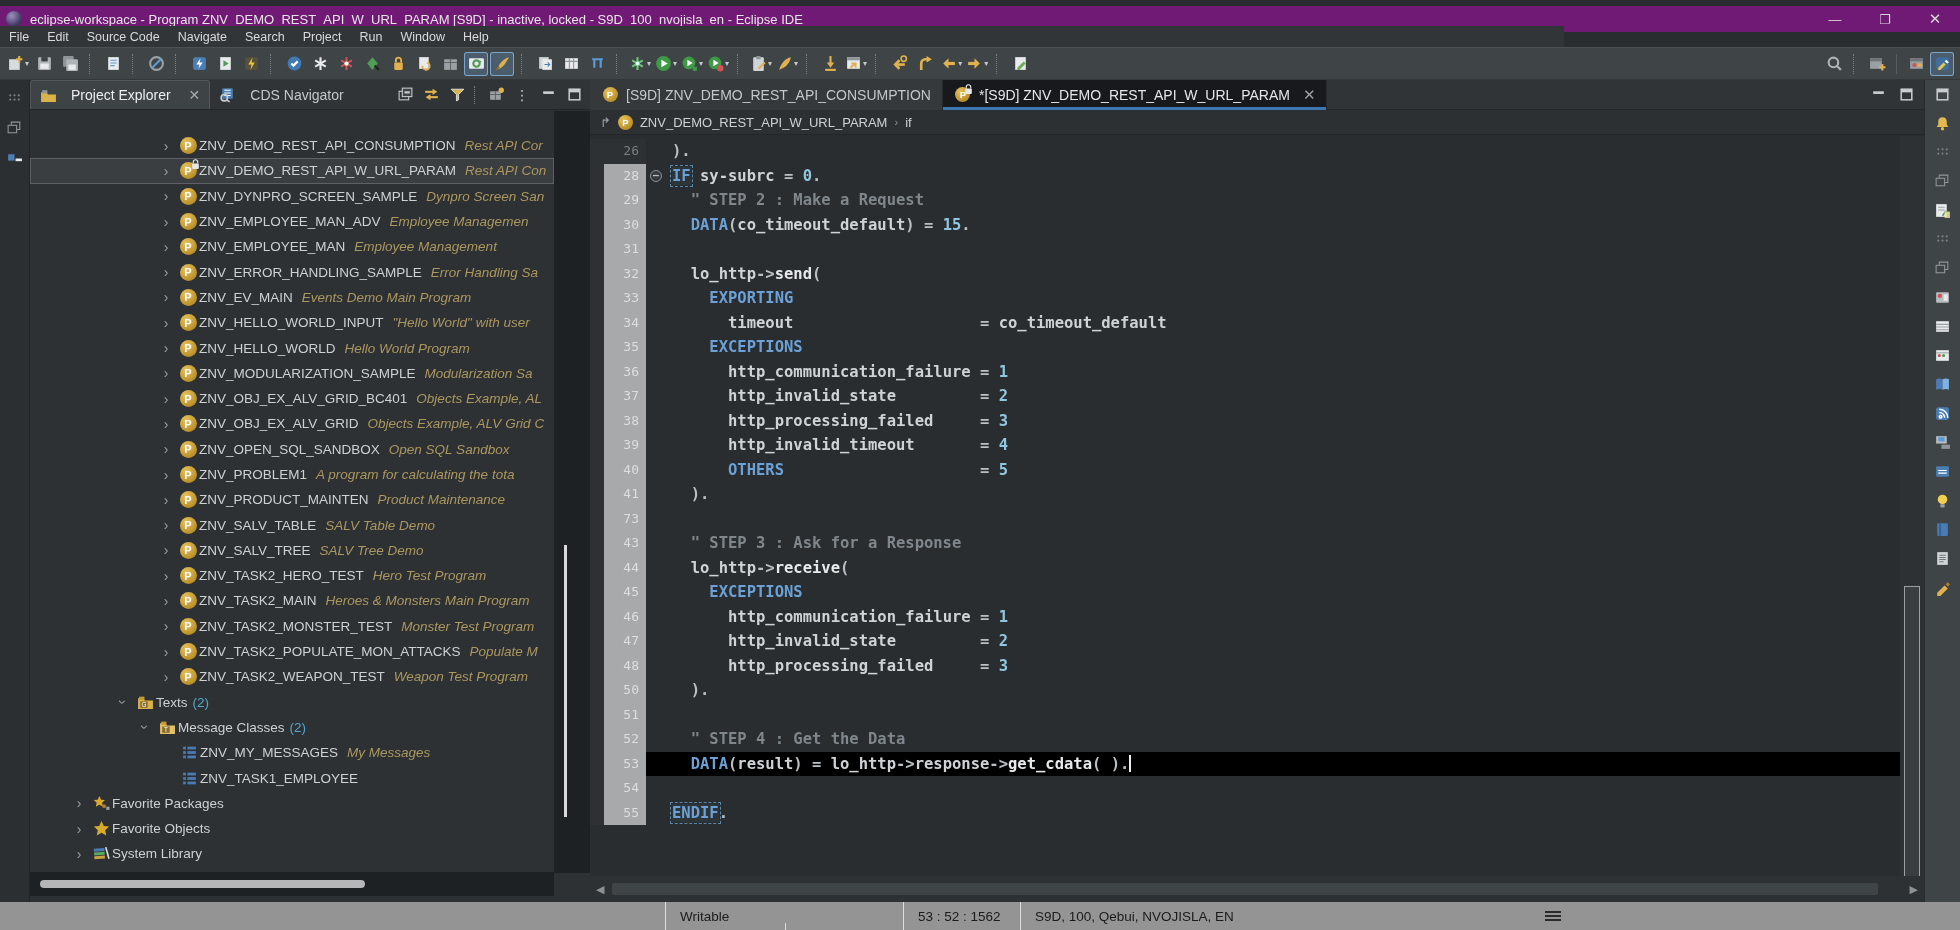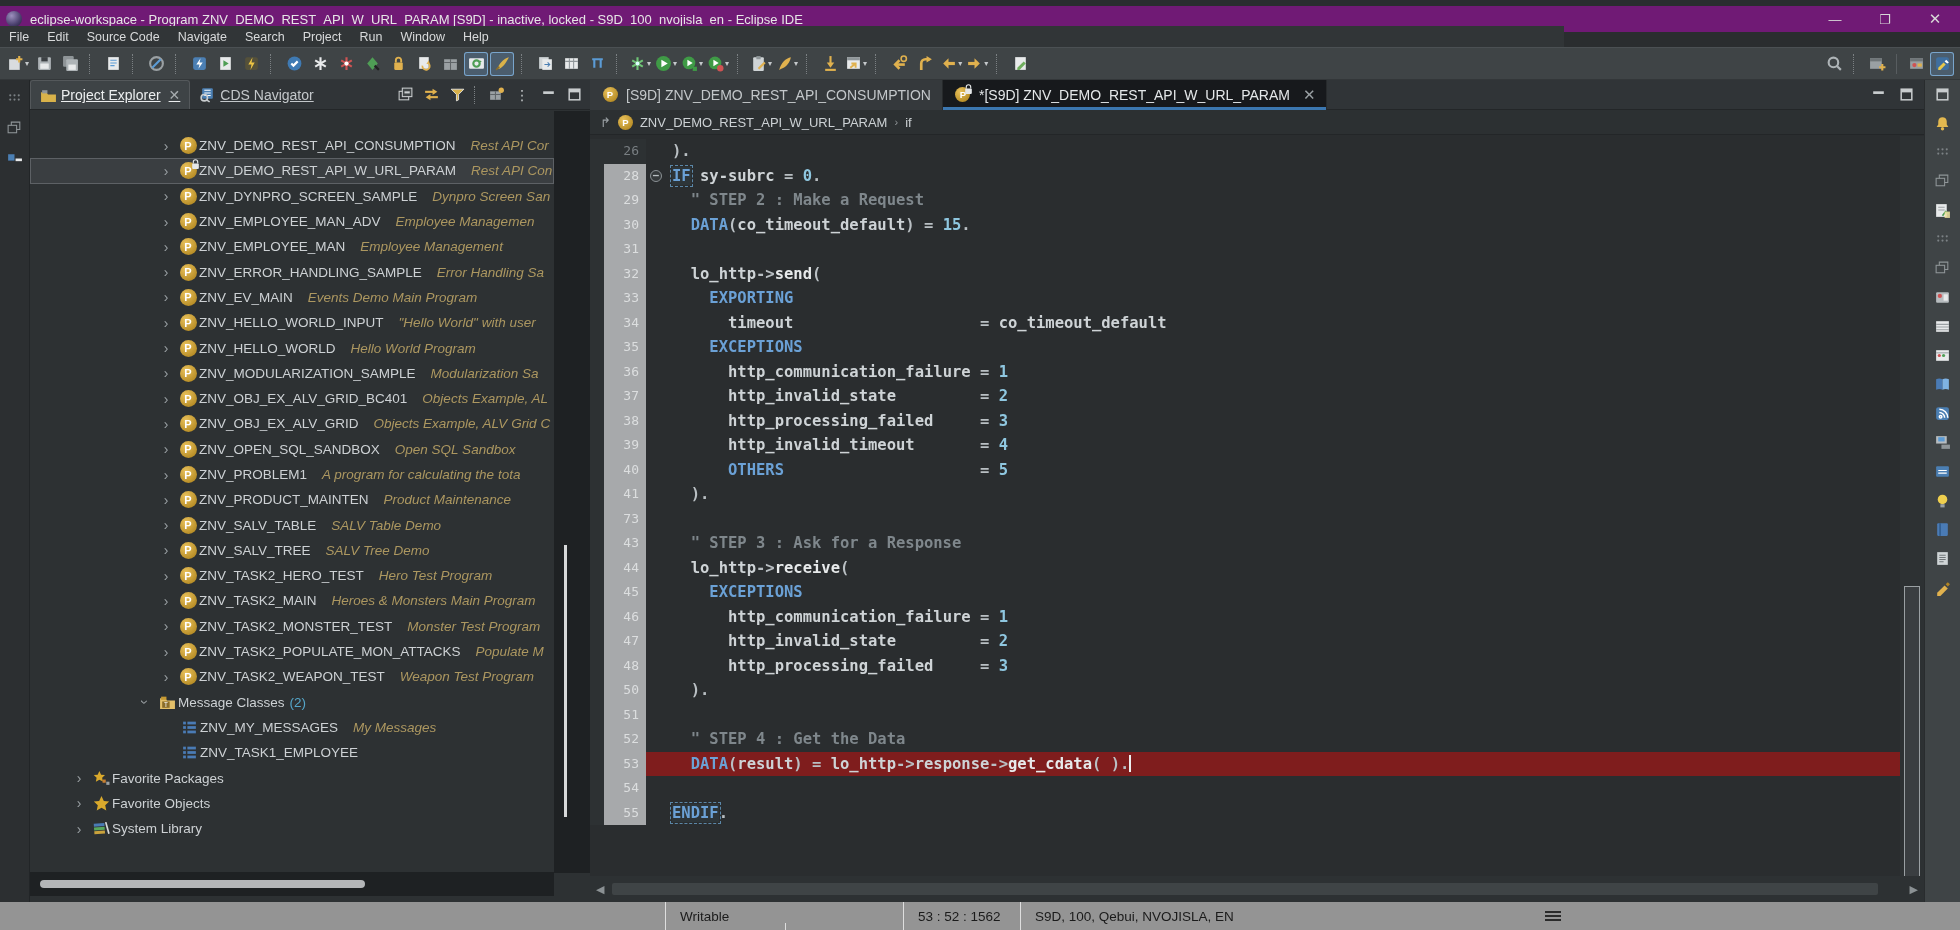--- a/index.html
+++ b/index.html
@@ -38,38 +38,38 @@
   .left-rail { position:absolute; left:0; top:80px; width:30px; height:822px; background:#2c2f31;
                border-right:1px solid #222527; display:flex; flex-direction:column; align-items:center; padding-top:8px; gap:10px;}
   .right-rail { position:absolute; right:0; top:80px; width:36px; height:822px; background:#3f4446;
                 border-left:1px solid #292c2e; display:flex; flex-direction:column; align-items:center; padding-top:4px; gap:9px; }
   .rail-ic { width:20px; height:20px; display:flex; align-items:center; justify-content:center; }
 
   
   .explorer { position:absolute; left:30px; top:80px; width:560px; height:822px; background:#2d3133; }
   .view-tabbar { height:30px; background:#303437; border-bottom:1px solid #232628;
                  display:flex; align-items:center; }
-  .vtab { height:29px; display:flex; align-items:center; gap:4px; padding:0 9px; font-size:14px; color:#c3c7ca;text-decoration:underline; }
+  .vtab { height:29px; display:flex; align-items:center; gap:14px; padding:0 9px; font-size:14px; color:#c3c7ca; }
   .vtab.active { background:#3e4346; color:#eceeef; border:1px solid #54585b; border-bottom:none; border-radius:3px 3px 0 0; }
   .vtab .x { color:#a7acaf; font-size:14px; margin-left:4px; }
   .vt-tools { margin-left:auto; display:flex; align-items:center; gap:2px; padding-right:4px; }
   .vt-ic { width:24px; height:22px; display:flex; align-items:center; justify-content:center; border-radius:3px; }
   .vt-sep { width:5px; height:18px; border-left:1px dotted #7b8083; margin:0 3px; }
   .dots-v { color:#c4c8cb; font-size:14px; letter-spacing:0; }
 
   .tree { position:absolute; left:0; top:31px; width:524px; height:762px; overflow:hidden; padding-top:22px; }
   .trow { height:25.3px; display:flex; align-items:center; white-space:nowrap; font-size:13.5px; position:relative; }
   .trow.sel { background:#3a3e41; outline:1px solid #5d6165; outline-offset:-1px; }
   .chev { width:22px; flex:none; color:#9aa0a4; font-size:14px; display:flex; justify-content:center; }
   .chev.down { transform:rotate(90deg); }
   .ticon { width:22px; flex:none; display:flex; justify-content:center; position:relative; }
   .picon { width:17px; height:17px; border-radius:50%; background:radial-gradient(circle at 35% 30%, #e8c05a, #a87d16);
            color:#fff; font-weight:bold; font-size:11px; display:flex; align-items:center; justify-content:center; }
   .lock-ov { position:absolute; right:-1px; top:-3px; }
-  .tname { color:#cdd1d4; margin-right:15px; }
+  .tname { color:#cdd1d4; margin-right:9px; }
   .tdesc { color:#ac9760; font-style:italic; font-size:13.5px; }
   .tcount { color:#55a6c9; margin-left:5px; }
 
   .tree-vsb { position:absolute; right:0; top:31px; width:36px; height:762px; background:#1e2123; }
   .tree-vsb .thumb { position:absolute; left:10px; width:3px; top:434px; height:272px; background:#d7d9da; }
   .tree-hsb { position:absolute; left:0; bottom:6px; width:524px; height:24px; background:#1e2123; }
   .tree-hsb .thumb { position:absolute; left:10px; top:8px; width:325px; height:8px; background:#b4b6b8; border-radius:4px; }
 
   
   .editor { position:absolute; left:590px; top:80px; width:1334px; height:822px; background:#2a2d2f; }
@@ -83,21 +83,21 @@
 
   .breadcrumb { height:25px; background:#2c3032; border-bottom:1px solid #232628; display:flex;
                 align-items:center; gap:7px; padding-left:10px; font-size:13px; color:#ccd1d4; }
   .bc-sep { color:#8f9598; font-size:11px; }
   .bc-arrow { color:#9aa0a4; font-size:13px; }
   .breadcrumb .picon { width:15px; height:15px; font-size:9.5px; }
 
   .code { position:absolute; left:0; top:56px; width:1310px; height:740px; overflow:hidden;
           font-family:"DejaVu Sans Mono", monospace; font-size:15.5px; font-weight:600; padding-top:3px; }
   .cline { height:24.5px; line-height:24.5px; display:flex; white-space:pre; }
-  .cline.cur { background:#7f1d1d; }
+  .cline.cur { background:#000000; }
   .ann { width:14px; flex:none; background:#2d3133; }
   .lnum { width:42px; flex:none; text-align:right; padding-right:7px; color:#787e82; font-size:13px;
           background:#2d3133; font-weight:400; }
   .lnum.mark { background:#a7a9ab; color:#dcdedf; }
   .fold { width:20px; flex:none; display:flex; align-items:center; justify-content:center; }
   .fold-dot { width:12px; height:12px; border-radius:50%; border:1px solid #8a9094; color:#b9bfc2;
               font-size:11px; line-height:10px; text-align:center; background:#35393b; }
   .ltext { padding-left:6px; }
   .tk-kw  { color:#6ba1d6; }
   .tk-id  { color:#ced3d6; }
@@ -681,20 +681,32 @@
         <span class="tname">ZNV_TASK2_POPULATE_MON_ATTACKS</span>
         <span class="tdesc">Populate M</span>
       </div>
       <div class="trow" style="padding-left: 125px;">
         <span class="chev">›</span>
         <span class="ticon">
           <span class="picon">P</span>
         </span>
         <span class="tname">ZNV_TASK2_WEAPON_TEST</span>
         <span class="tdesc">Weapon Test Program</span>
+      </div>
+      <div class="trow" style="padding-left: 82px;">
+        <span class="chev down">›</span>
+        <span class="ticon">
+          <svg width="17" height="17" viewBox="0 0 16 16">
+            <path d="M1 4h5l1.5 2H15v8H1z" fill="#d9b24a"></path>
+            <rect x="2" y="2.5" width="5" height="3" fill="#c79a33"></rect>
+            <rect x="3" y="7" width="7" height="6" fill="#8a6d2a"></rect>
+            <text x="6.5" y="12" font-size="6" fill="#fff" text-anchor="middle">G</text>
+          </svg>
+        </span>
+        <span class="tname">Texts<span class="tcount">(2)</span></span>
       </div>
       <div class="trow" style="padding-left: 104px;">
         <span class="chev down">›</span>
         <span class="ticon">
           <svg width="17" height="17" viewBox="0 0 16 16">
             <path d="M1 4h5l1.5 2H15v8H1z" fill="#e3c06a"></path>
             <rect x="2" y="2.5" width="5" height="3" fill="#c79a33"></rect>
             <rect x="3" y="7" width="7" height="6" fill="#8a6d2a"></rect>
             <text x="6.5" y="12" font-size="6" fill="#fff" text-anchor="middle">T</text>
           </svg>

